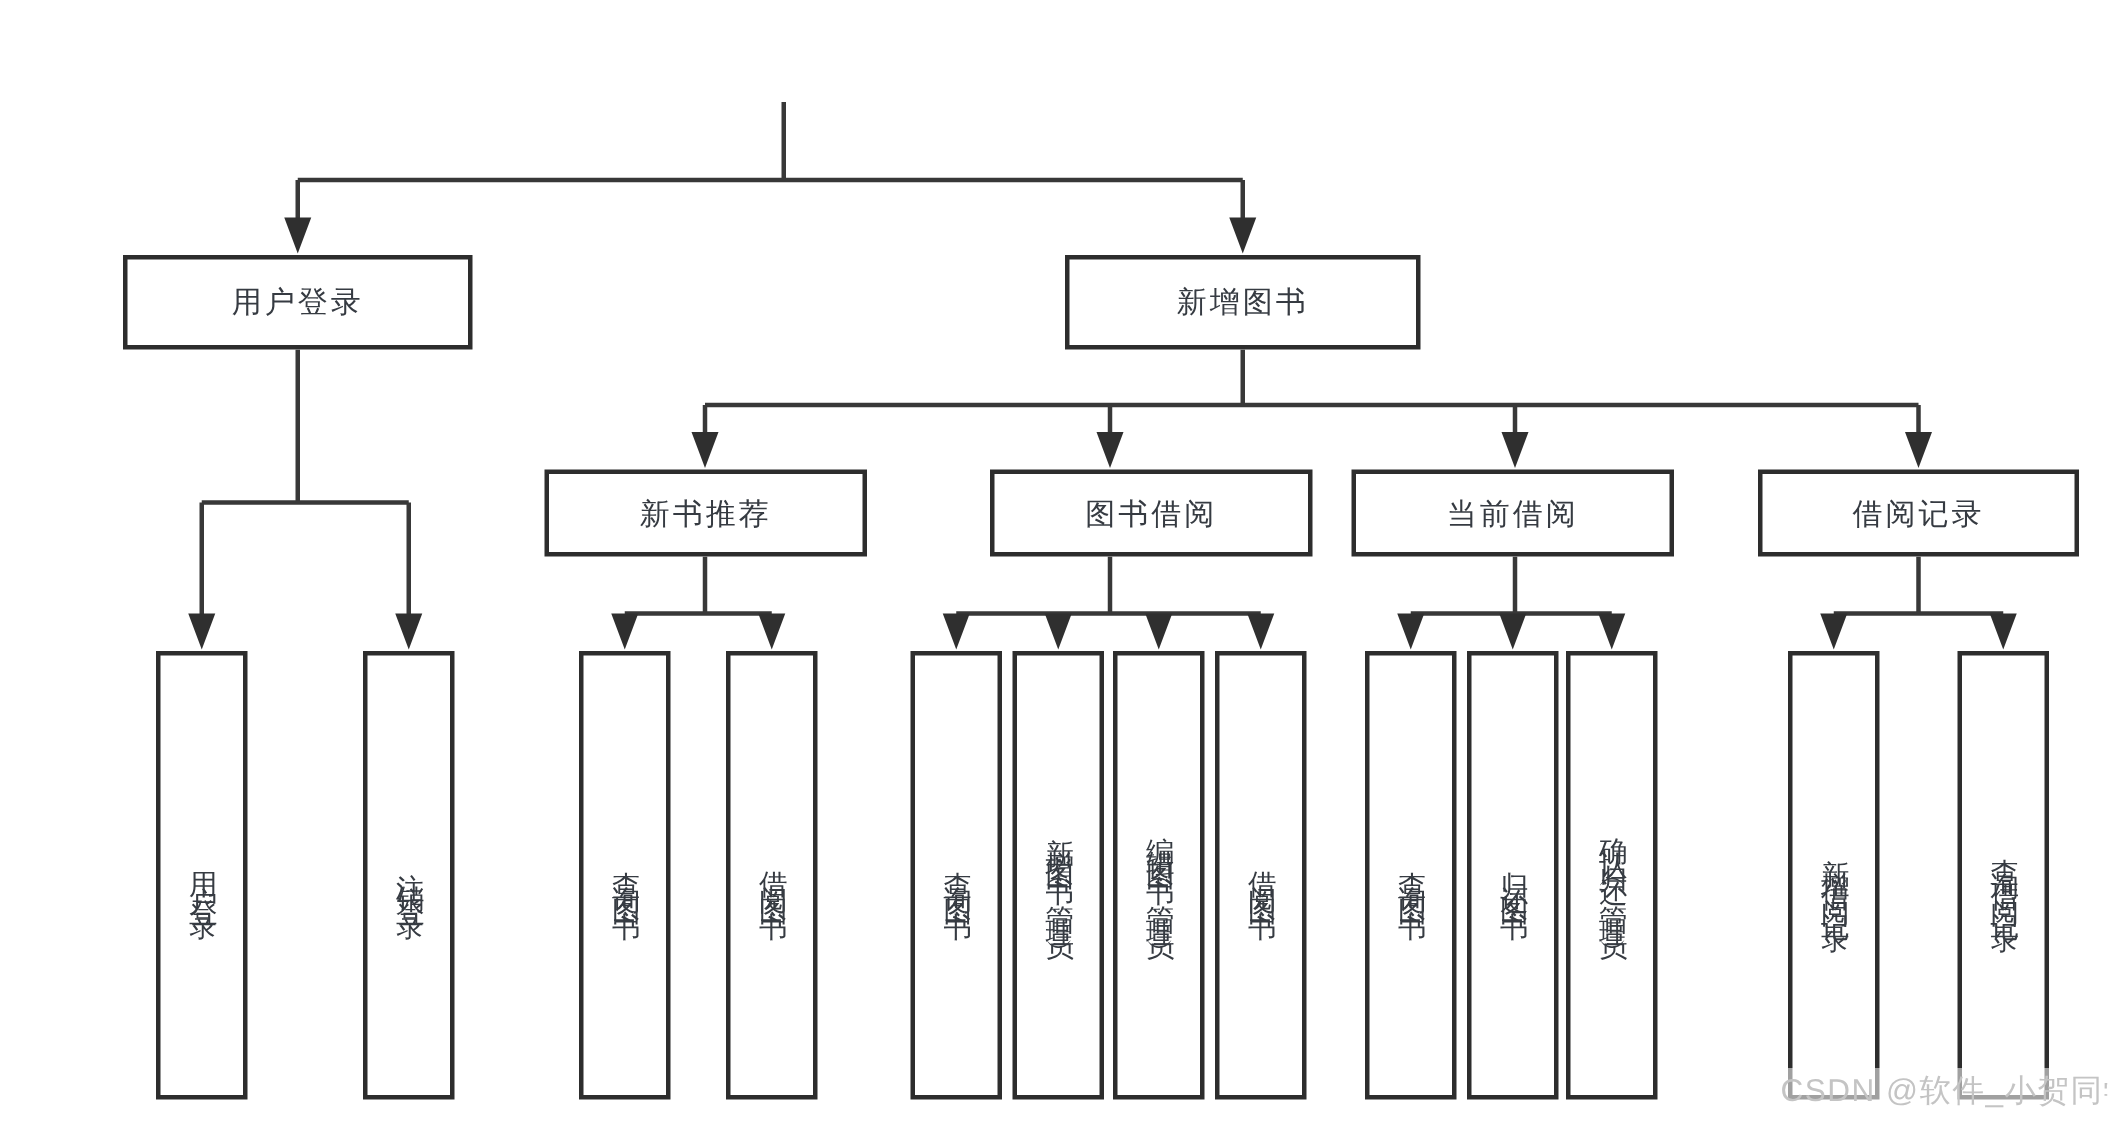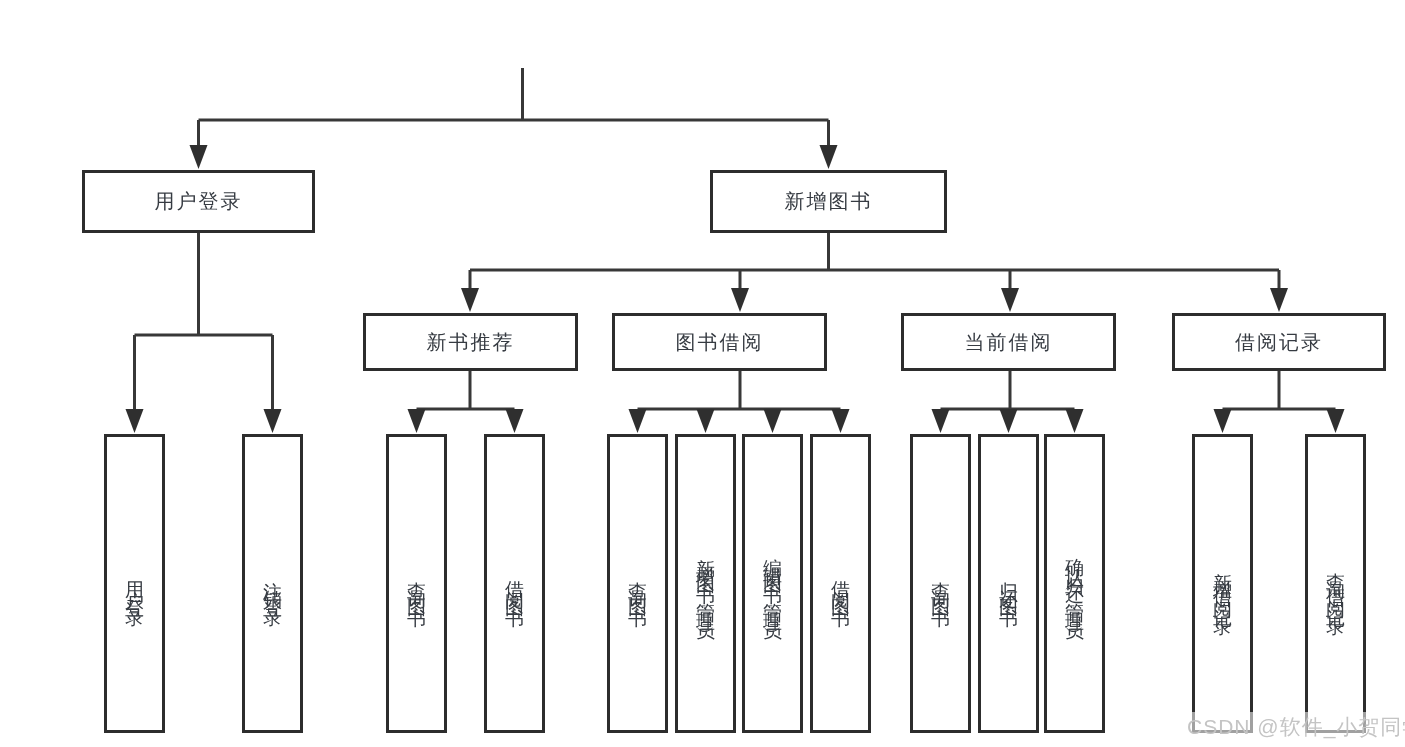--- a/index.html
+++ b/index.html
@@ -62,21 +62,21 @@
       <polygon points="1213.5,409 1231.5,409 1222.5,433"></polygon>
       <polygon points="1326.5,409 1344.5,409 1335.5,433"></polygon>
     </g>
   </svg>
 
 
   <div class="box hbox" style="left:82px; top:170px; width:233px; height:63px;">用户登录</div>
   <div class="box hbox" style="left:710px; top:170px; width:237px; height:63px;">新增图书</div>
 
   <div class="box hbox" style="left:363px; top:313px; width:215px; height:58px;">新书推荐</div>
-  <div class="box hbox" style="left:612px; top:313px; width:215px; height:58px;">图书借阅</div>
+  <div class="box hbox" style="left:660px; top:313px; width:215px; height:58px;">图书借阅</div>
   <div class="box hbox" style="left:901px; top:313px; width:215px; height:58px;">当前借阅</div>
   <div class="box hbox" style="left:1172px; top:313px; width:214px; height:58px;">借阅记录</div>
 
   <div class="box vbox" style="left:104px;">用户登录</div>
   <div class="box vbox" style="left:242px;">注销登录</div>
 
   <div class="box vbox" style="left:386px;">查询图书</div>
   <div class="box vbox" style="left:484px;">借阅图书</div>
 
   <div class="box vbox" style="left:607px;">查询图书</div>

